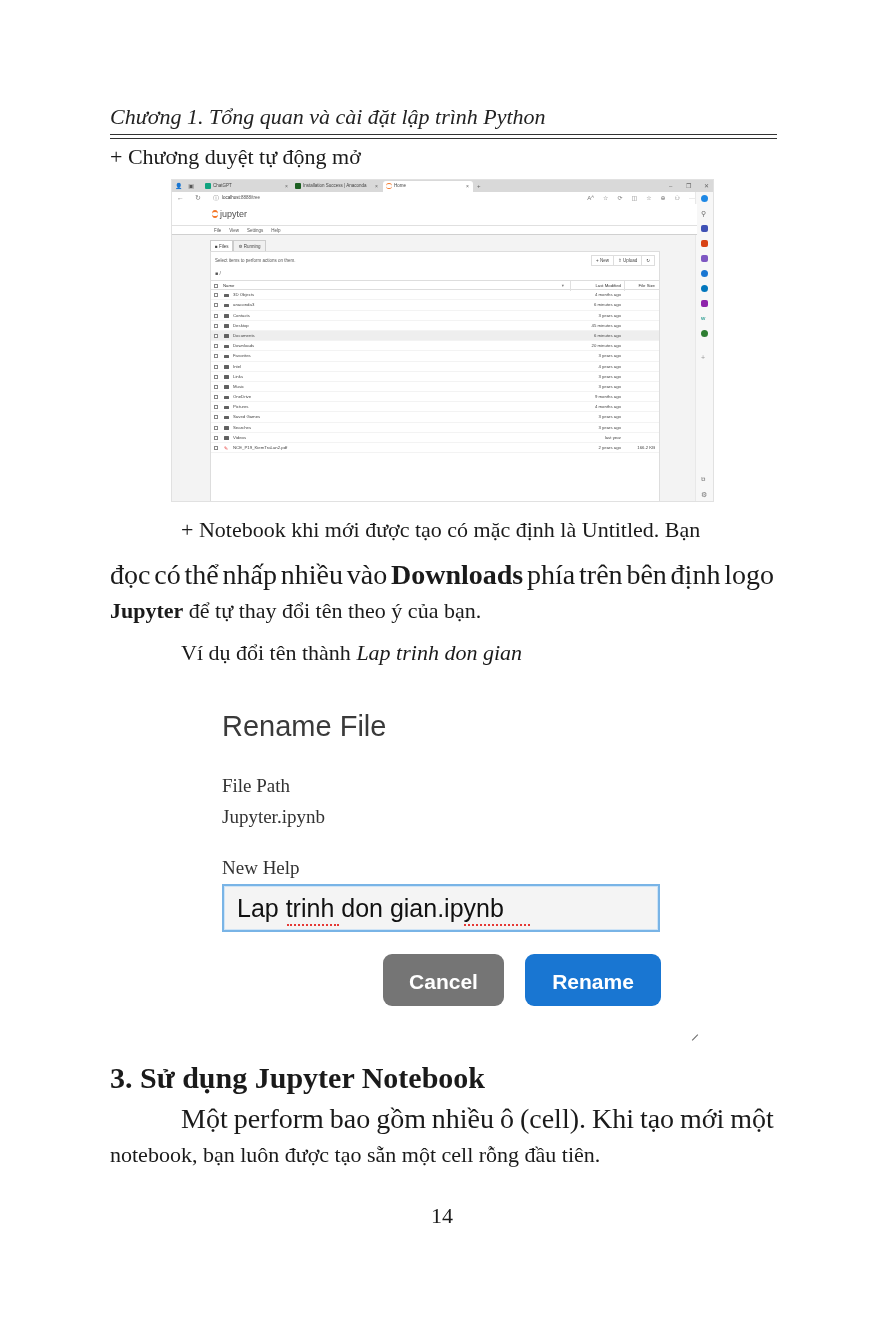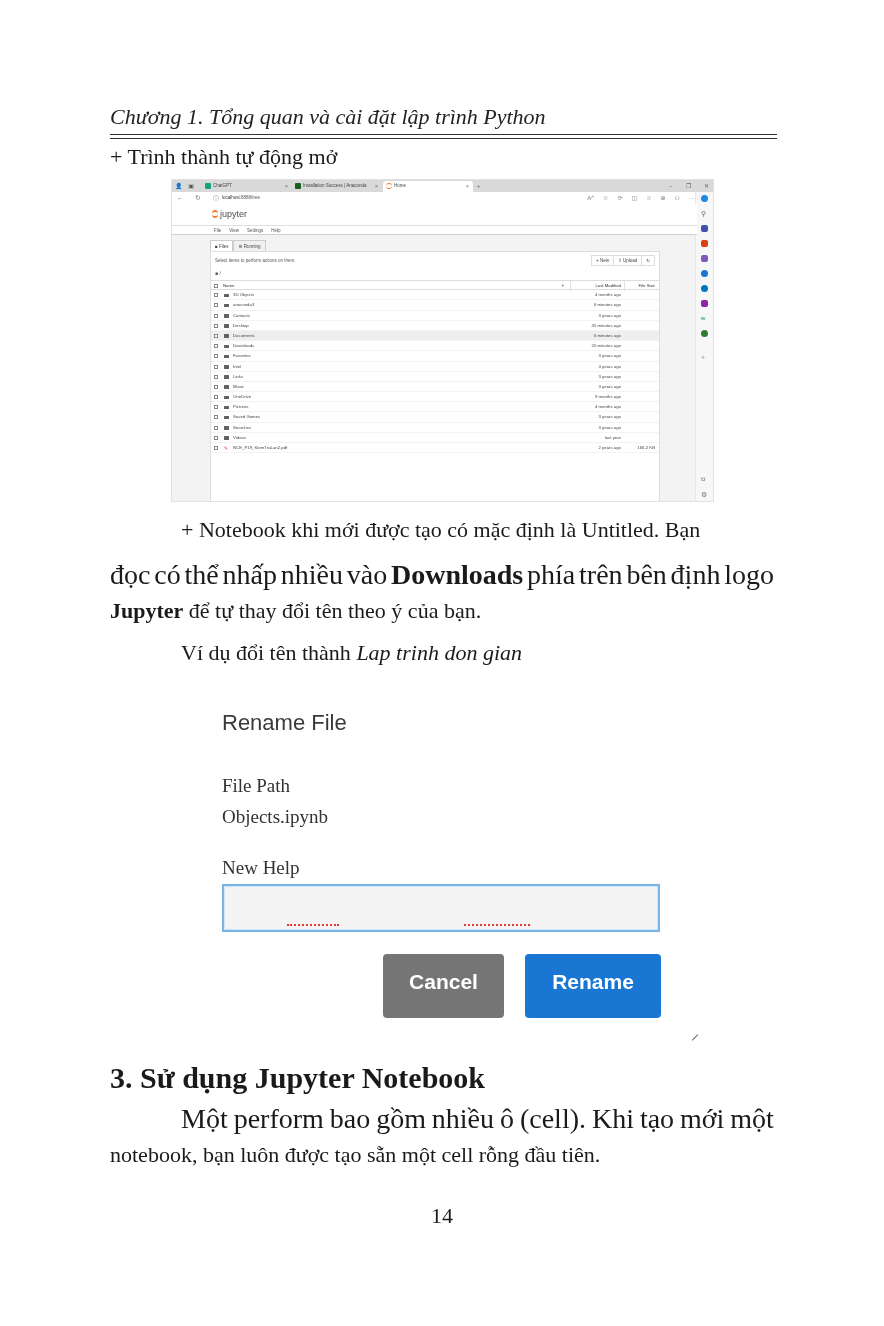--- a/index.html
+++ b/index.html
@@ -57,39 +57,39 @@
   .frow .ico.pdf { background: none; color: #e53935; font-size: 5px; top: 0; line-height: 10px; }
   .frow .nm { position: absolute; left: 22px; }
   .frow.head .nm { left: 12px; }
   .frow .mod { position: absolute; right: 38px; text-align: right; }
   .frow .sz { position: absolute; right: 4px; text-align: right; }
   .frow .sort { position: absolute; right: 95px; color: #777; }
   .frow.head .mod, .frow.head .sz { color: #333; }
   .colsep { position: absolute; top: 0; width: 1px; height: 10px; background: #e0e0e0; }
 
   
-  .dlg-title { position: absolute; left: 222px; top: 710px; font-family: "Liberation Sans", sans-serif; font-size: 22px; color: #3a3a3a; }
+  .dlg-title { position: absolute; left: 222px; top: 710px; font-family: "Liberation Sans", sans-serif; font-size: 29px; color: #3a3a3a; }
   .dlg-label { position: absolute; left: 222px; font-family: Liberation Serif, serif; font-size: 19px; color: #333; }
   .dlg-input { position: absolute; left: 222px; top: 884px; width: 438px; height: 48px; border: 2px solid #79b4e6; background: #f4f4f4; box-shadow: inset 0 0 0 1px #cfe4f6; font-family: "Liberation Sans", sans-serif; font-size: 25px; color: #111; padding-left: 13px; line-height: 44px; }
   .squiggle { position: absolute; top: 36px; height: 4px; border-bottom: 2px dotted #e53935; }
-  .btn { position: absolute; top: 954px; height: 64px; border-radius: 4px; font-family: "Liberation Sans", sans-serif; font-weight: bold; font-size: 21px; color: #fff; text-align: center; line-height: 56px; }
+  .btn { position: absolute; top: 954px; height: 52px; border-radius: 9px; font-family: "Liberation Sans", sans-serif; font-weight: bold; font-size: 21px; color: #fff; text-align: center; line-height: 56px; }
   .btn.cancel { left: 383px; width: 121px; background: #757575; }
   .btn.rename { left: 525px; width: 136px; background: #1976d2; }
 
   .pen-mark { position: absolute; left: 691px; top: 1037px; width: 8px; height: 1px; background: #666; transform: rotate(-45deg); }
 
   .section-h { position: absolute; left: 110px; top: 1061px; font-family: "Liberation Serif", serif; font-weight: bold; font-size: 30px; color: #1a1a1a; }
   .page-num { position: absolute; left: 0; width: 884px; top: 1203px; text-align: center; font-family: "Liberation Serif", serif; font-size: 22px; color: #1a1a1a; }
 </style>
 </head>
 <body>
 
 <div class="chapter-header">Chương 1. Tổng quan và cài đặt lập trình Python</div>
 <div class="header-rule"></div>
-<div class="para" style="left:110px; top:146px;">+ Trình thành tự động mở</div>
+<div class="para" style="left:110px; top:146px;">+ Chương duyệt tự động mở</div>
 
 <div class="browser">
   <div class="tabbar">
     <span class="tbicon" style="left:3px;">👤</span>
     <span class="tbicon" style="left:15px;">▣</span>
     <div class="tab" style="left:30px; width:90px;">
       <span class="fav" style="background:#10a37f;"></span>
       <span>ChatGPT</span>
       <span class="x">×</span>
     </div>
@@ -291,23 +291,24 @@
   <span>trên</span>
   <span>bên</span>
   <span>định</span>
   <span>logo</span>
 </div>
 <div class="para" style="left:110px; top:600px;"><b>Jupyter</b><span> để tự thay đổi tên theo ý của bạn.</span></div>
 <div class="para" style="left:181px; top:642px;"><span>Ví dụ đổi tên thành </span><i>Lap trinh don gian</i></div>
 
 <div class="dlg-title">Rename File</div>
 <div class="dlg-label" style="top:775px;">File Path</div>
-<div class="dlg-label" style="top:806px;">Objects.ipynb</div>
+<div class="dlg-label" style="top:806px;">Jupyter.ipynb</div>
 <div class="dlg-label" style="top:857px;">New Help</div>
 <div class="dlg-input">
+  <span>Lap trinh don gian.ipynb</span>
   <span class="squiggle" style="left:63px; width:52px;"></span>
   <span class="squiggle" style="left:240px; width:66px;"></span>
 </div>
 <div class="btn cancel">Cancel</div>
 <div class="btn rename">Rename</div>
 
 <div class="pen-mark"></div>
 
 <div class="section-h">3. Sử dụng Jupyter Notebook</div>
 <div class="justify-line" style="left:181px; width:593px; top:1103px;">

